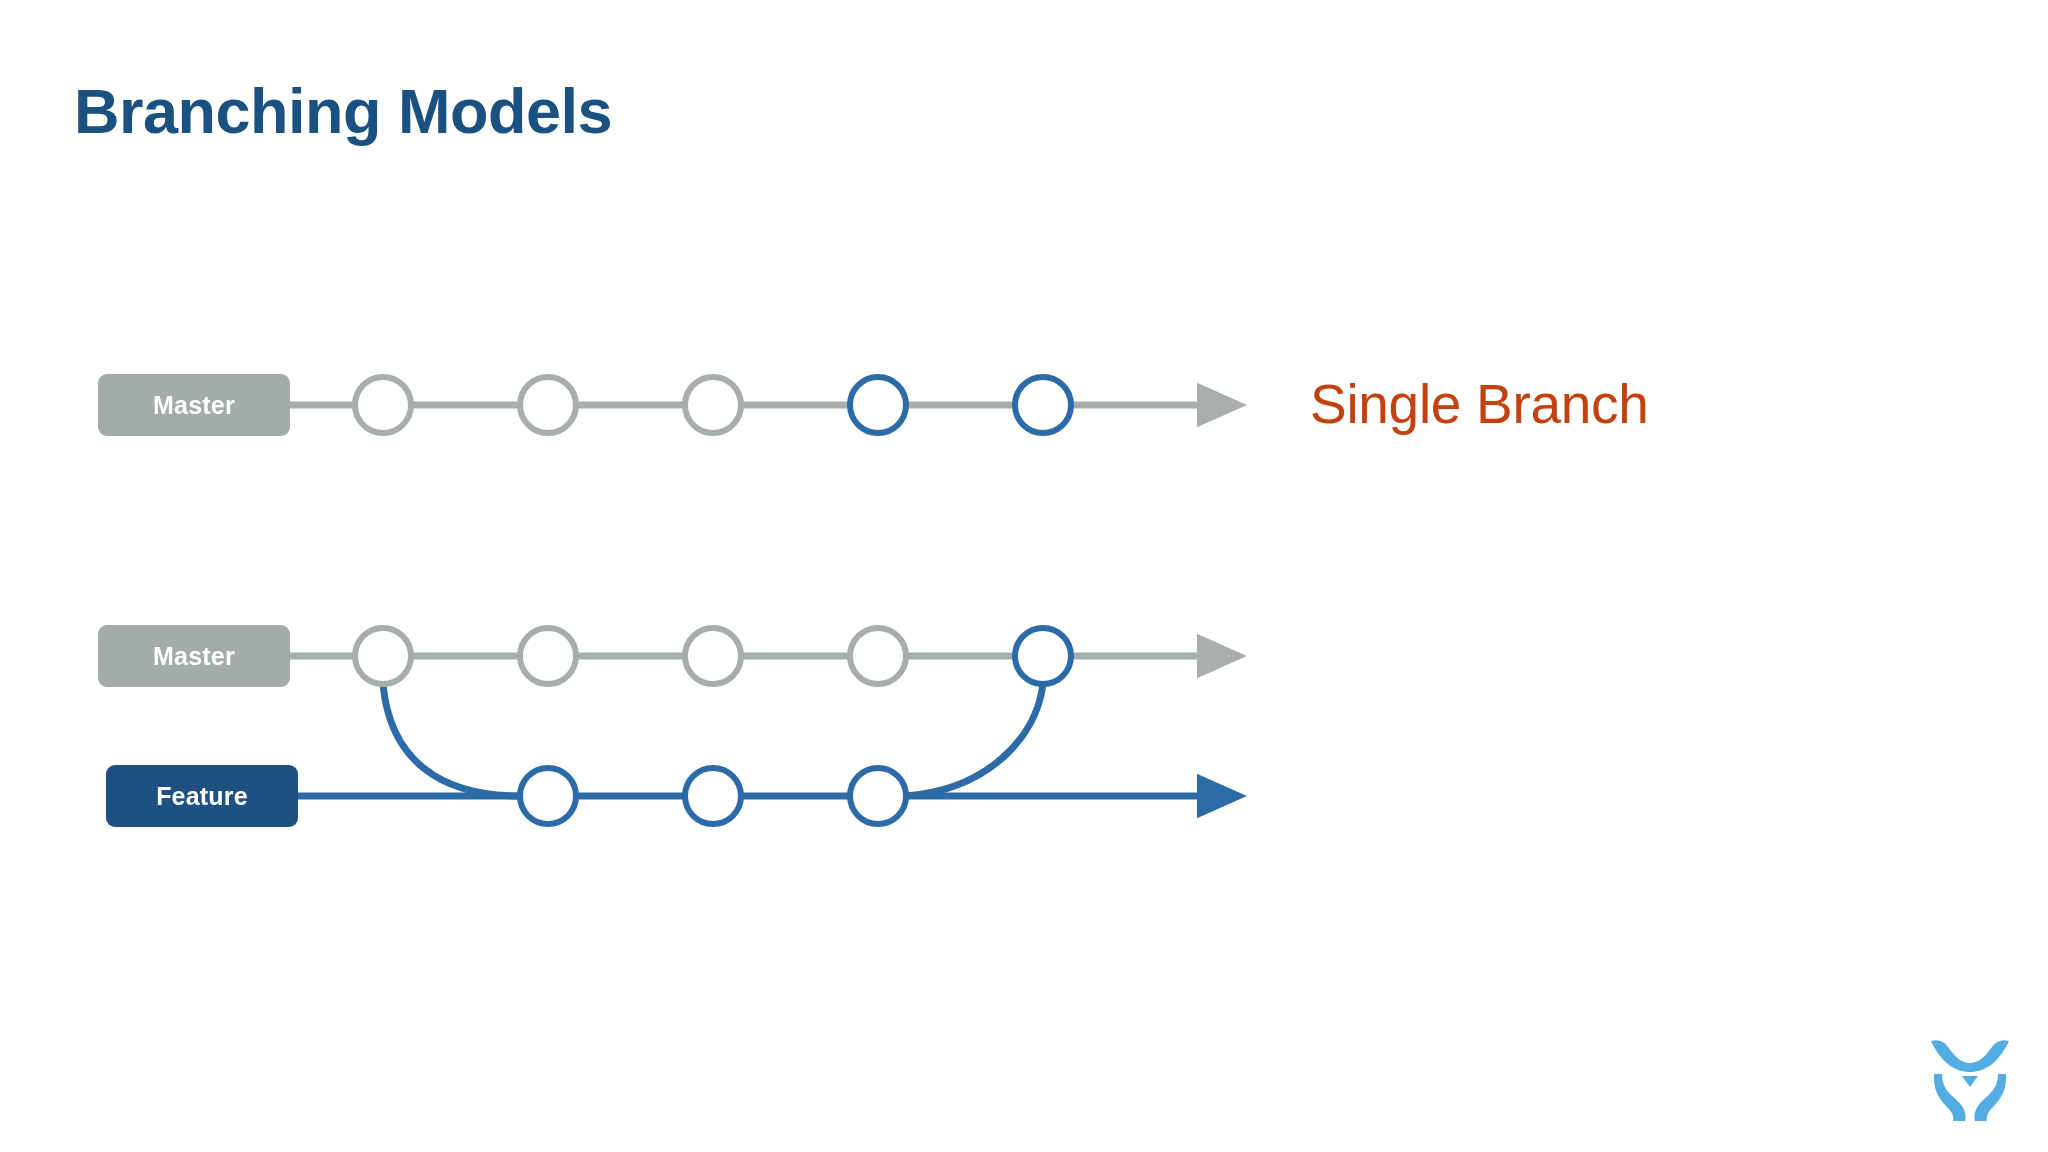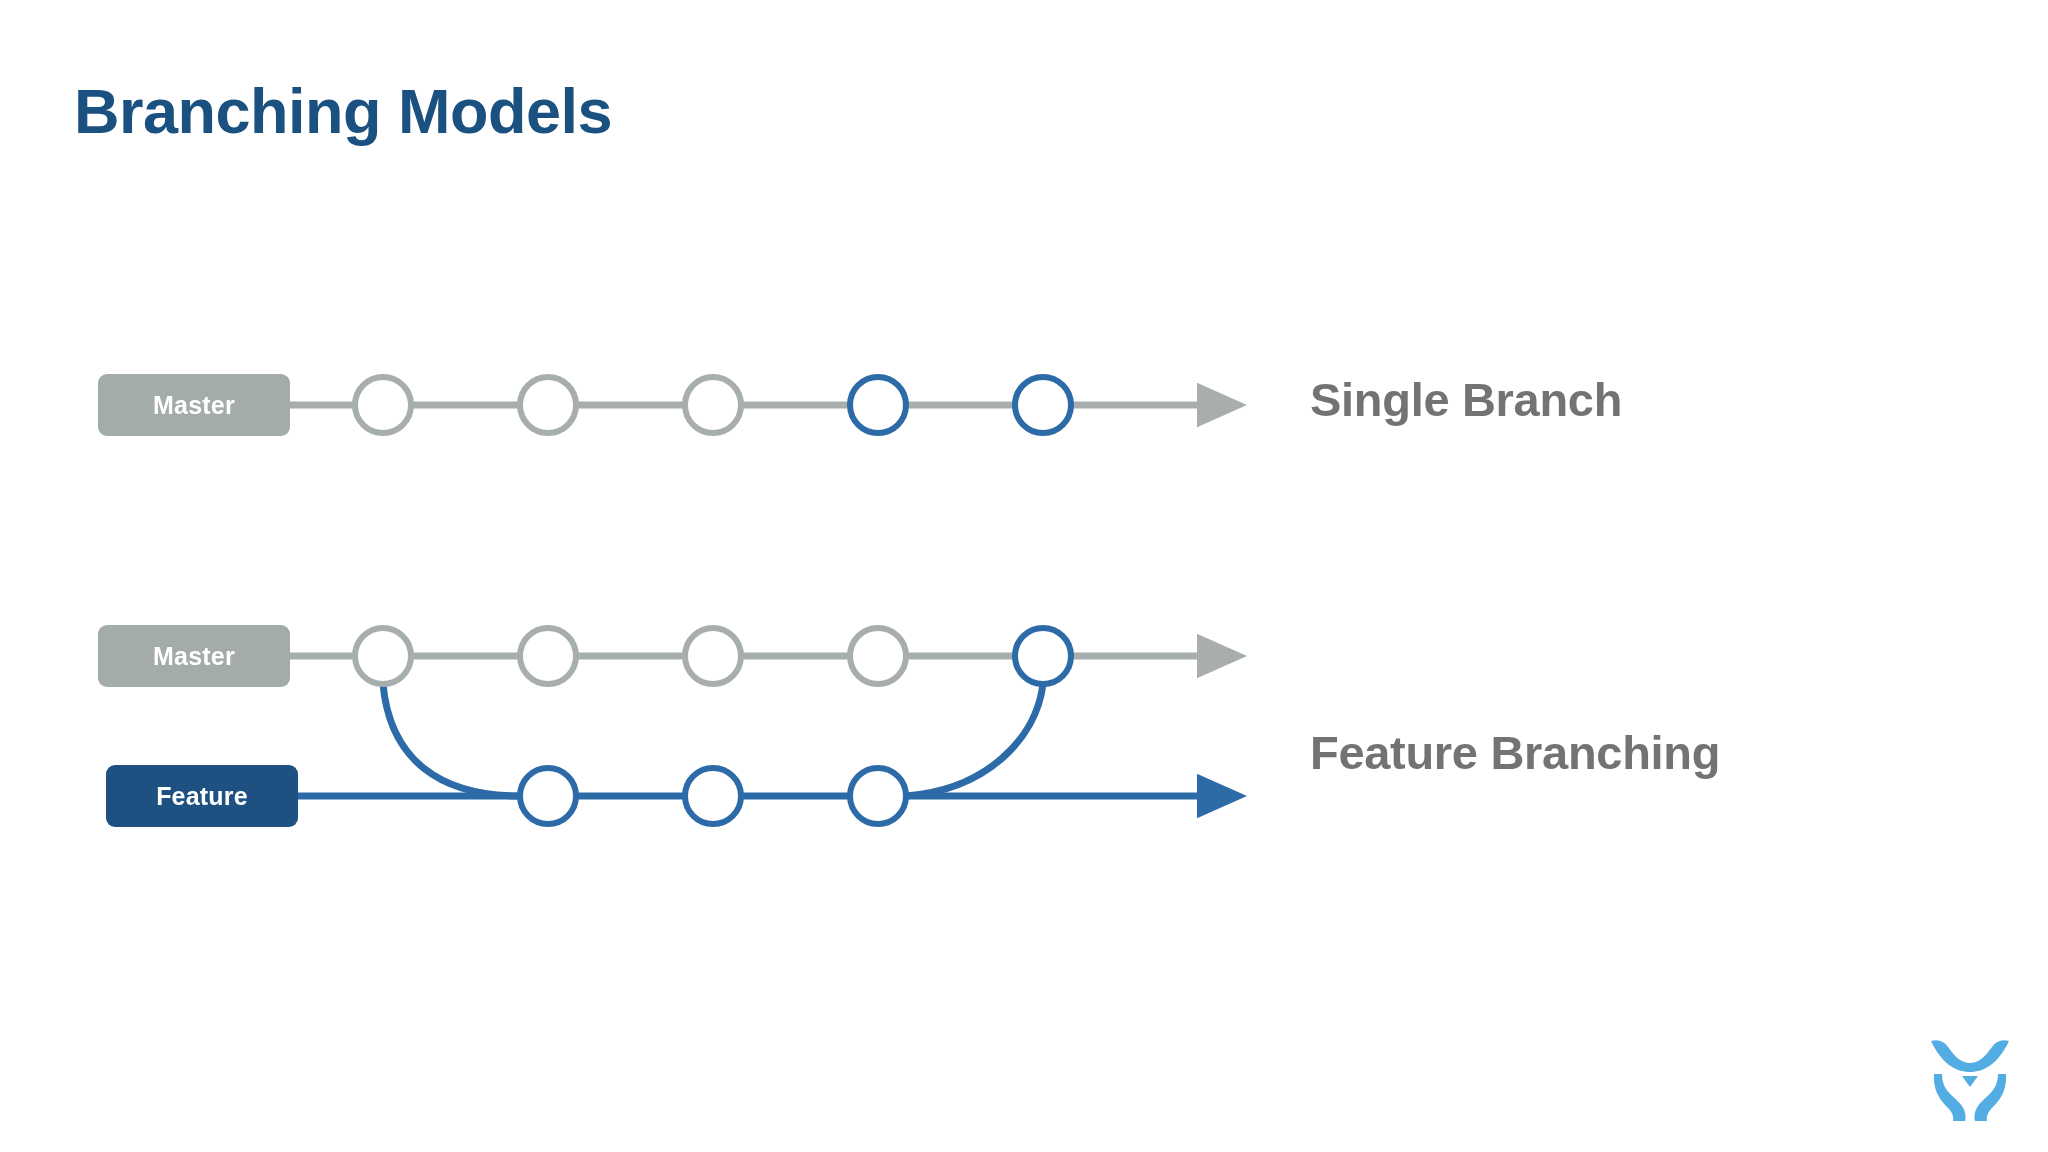--- a/index.html
+++ b/index.html
@@ -65,23 +65,23 @@
   .badge-master { background: #A3ACAA; }
   .badge-feature { background: #1F5082; }
 
   #badge-master-1 { left: 98px; top: 374px; }
   #badge-master-2 { left: 98px; top: 625px; }
   #badge-feature-1 { left: 98px; top: 765px; margin-left: 8px; }
 
   
   .caption {
     position: absolute;
-    font-size: 47px;
-    font-weight: bold;
-    color: #737373;
+    font-size: 55px;
+    font-weight: normal;
+    color: #c2410c;
     letter-spacing: -0.3px;
     white-space: nowrap;
   }
   #caption-single { left: 1310px; top: 372px; }
   #caption-feature { left: 1310px; top: 725px; }
 
   
   #brand-logo {
     position: absolute;
     left: 1922px;
@@ -146,21 +146,20 @@
   <div id="badge-master-2" class="branch-badge badge-master">
     <span>Master</span>
   </div>
 
   <div id="badge-feature-1" class="branch-badge badge-feature">
     <span>Feature</span>
   </div>
 
   <div id="caption-single" class="caption">Single Branch</div>
 
-  <div id="caption-feature" class="caption">Feature Branching</div>
 
   <svg id="brand-logo" viewBox="0 0 96 92">
 
     <path d="M9,11 C20,34 34,42 48,42 C62,42 76,34 87,11
              C80,9 74,11 70,17 C62,28 56,33 48,33
              C40,33 34,28 26,17 C22,11 16,9 9,11 Z" fill="#53ADE3"></path>
 
     <path d="M40,46 L56,46 L48,57 Z" fill="#53ADE3"></path>
 
     <path d="M20,44 C20,62 33,66 40,76 C44,82 44,88 43,91

